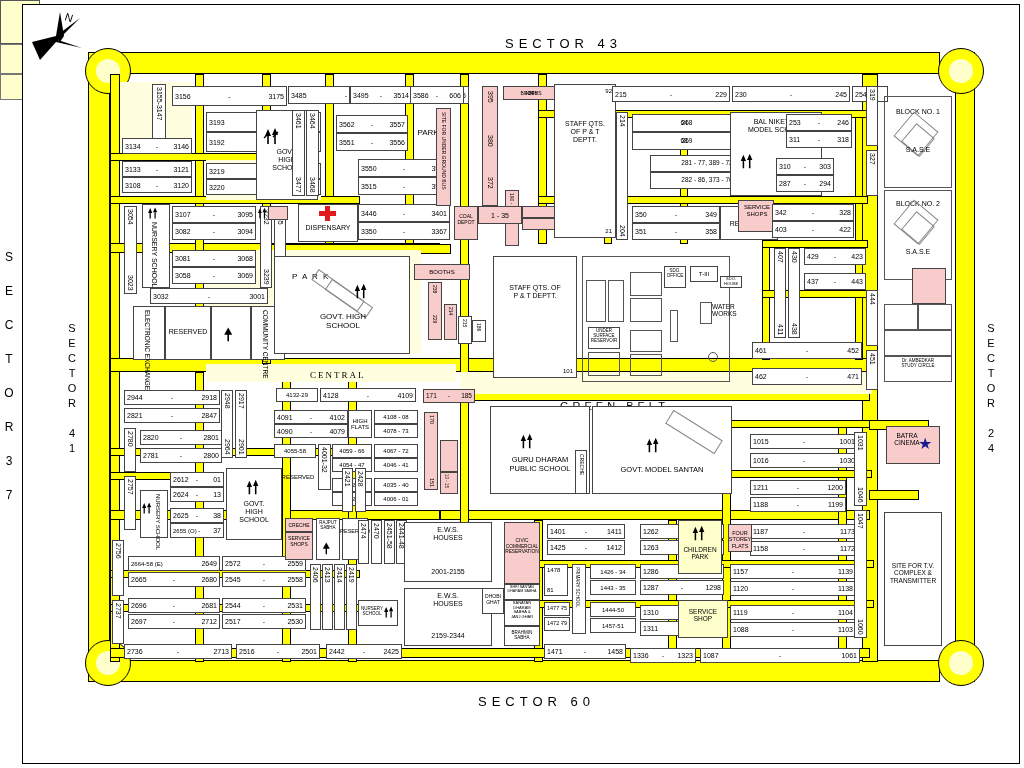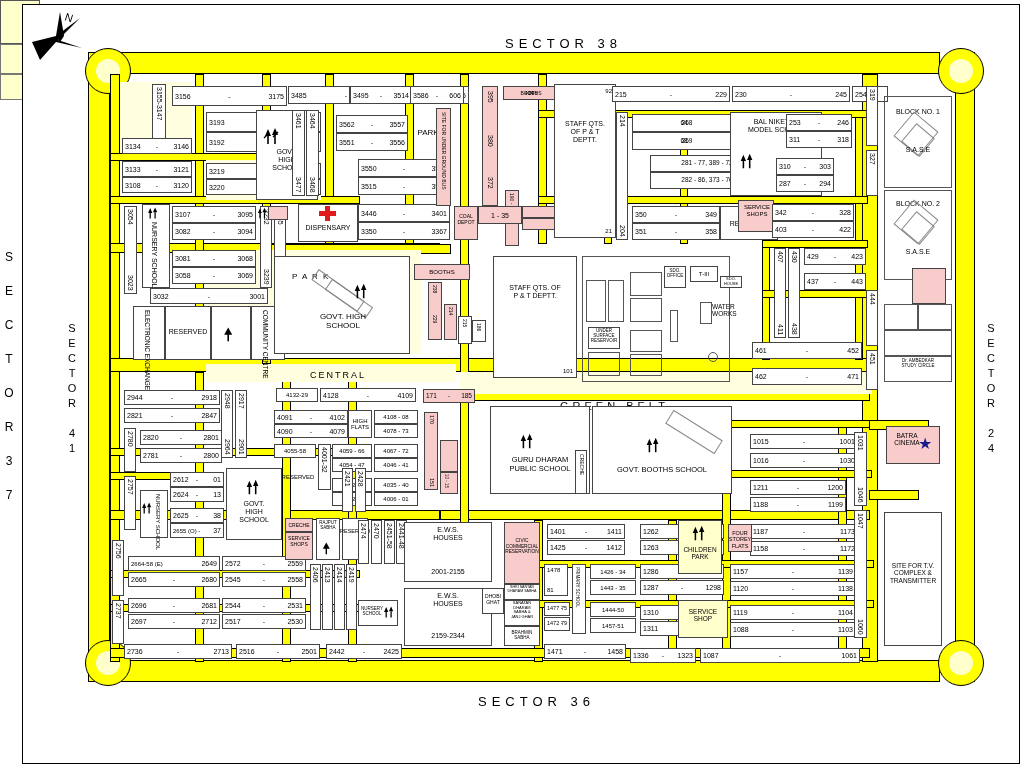--- a/index.html
+++ b/index.html
@@ -68,22 +68,22 @@
   <div class="frame"></div>
 
   <div class="compass">
     <svg viewBox="0 0 58 56" width="58" height="56">
       <polygon points="2,34 26,28 50,10 28,32 52,40 26,34 10,52" fill="#000"></polygon>
       <polygon points="26,28 30,4 34,28 30,34" fill="#000"></polygon>
       <text x="34" y="12" font-size="11" font-family="Liberation Sans" transform="rotate(18 34 12)">N</text>
     </svg>
   </div>
 
-  <div class="sector" style="left:505px; top:36px;">SECTOR 38</div>
-  <div class="sector" style="left:478px; top:694px;">SECTOR 36</div>
+  <div class="sector" style="left:505px; top:36px;">SECTOR 43</div>
+  <div class="sector" style="left:478px; top:694px;">SECTOR 60</div>
   <div class="sector v" style="left:2px; top:250px;">S E C T O R   3 7</div>
   <div class="sector v" style="left:66px; top:322px; font-size:11px;">SECTOR 41</div>
   <div class="sector v" style="left:985px; top:322px; font-size:11px;">SECTOR 24</div>
 
   <div class="road" style="left:88px; top:52px; width:852px; height:22px;"></div>
   <div class="road" style="left:88px; top:660px; width:852px; height:22px;"></div>
   <div class="road" style="left:88px; top:52px; width:22px; height:630px;"></div>
   <div class="road" style="left:955px; top:52px; width:20px; height:630px;"></div>
   <div class="road" style="left:862px; top:74px; width:16px; height:588px;"></div>
 
@@ -587,21 +587,21 @@
   <div class="blk white" style="left:720px; top:276px; width:22px; height:12px;"></div>
   <div class="lbl" style="left:718px; top:277px; width:26px; white-space:pre-line; font-size:4px;"><span>SDO.
 HOUSE</span></div>
   <div class="outline" style="left:700px; top:302px; width:12px; height:22px;"></div>
   <div class="lbl" style="left:712px; top:303px; white-space:pre-line; font-size:6.5px; text-align:left;"><span>WATER
 WORKS</span></div>
   <div class="outline" style="left:708px; top:352px; width:10px; height:10px; border-radius:50%;"></div>
 
   <div class="greenbelt" style="left:560px; top:400px;">GREEN BELT</div>
 
-  <div class="lbl mid" style="left:310px; top:370px; letter-spacing:2px; font-size:9px;">CENTRAL</div>
+  <div class="lbl mid" style="left:310px; top:370px; letter-spacing:2px; font-size:9px;font-family:Liberation Serif, serif;">CENTRAL</div>
 
   <div class="blk ctr" style="left:276px; top:388px; width:42px; height:14px;">
     <span style="font-size:6px;">4132-29</span>
   </div>
   <div class="blk" style="left:320px; top:388px; width:96px; height:14px;">
     <span class="l">4128</span>
     <span class="d">-</span>
     <span class="r">4109</span>
   </div>
   <div class="blk" style="left:274px; top:410px; width:74px; height:14px;">
@@ -681,21 +681,21 @@
 PUBLIC SCHOOL</span></div>
 
   <div class="blk white" style="left:592px; top:406px; width:140px; height:88px;"></div>
   <div class="diag" style="left:665px; top:424px; width:58px; height:16px; transform:rotate(32deg);"></div>
   <div class="tree" style="left:644px; top:436px; width:18px; height:18px;">
     <svg viewBox="0 0 20 20" width="18" height="18">
         <path d="M6 18 L6 10 M13 18 L13 9" stroke="#000" stroke-width="1.7"></path>
         <path d="M3 10 L6 3 L9 10 Z M10 9 L13 2 L16 9 Z" fill="#000"></path>
       </svg>
   </div>
-  <div class="lbl" style="left:592px; top:466px; width:140px; font-size:7.5px;"><span>GOVT. BOOTHS SCHOOL</span></div>
+  <div class="lbl" style="left:592px; top:466px; width:140px; font-size:7.5px;"><span>GOVT. MODEL SANTAN</span></div>
   <div class="blk white" style="left:575px; top:450px; width:12px; height:44px;"></div>
   <div class="lbl vert" style="left:578px; top:454px; font-size:5px;"><span>CRECHE</span></div>
 
   <div class="blk" style="left:750px; top:434px; width:108px; height:15px;">
     <span class="l">1015</span>
     <span class="d">-</span>
     <span class="r">1001</span>
   </div>
   <div class="blk" style="left:750px; top:453px; width:108px; height:15px;">
     <span class="l">1016</span>

